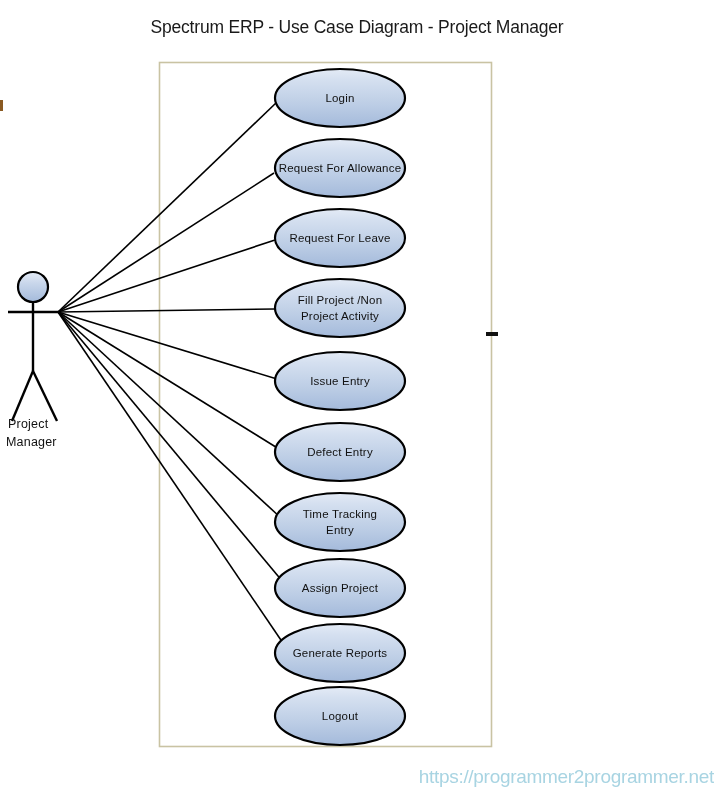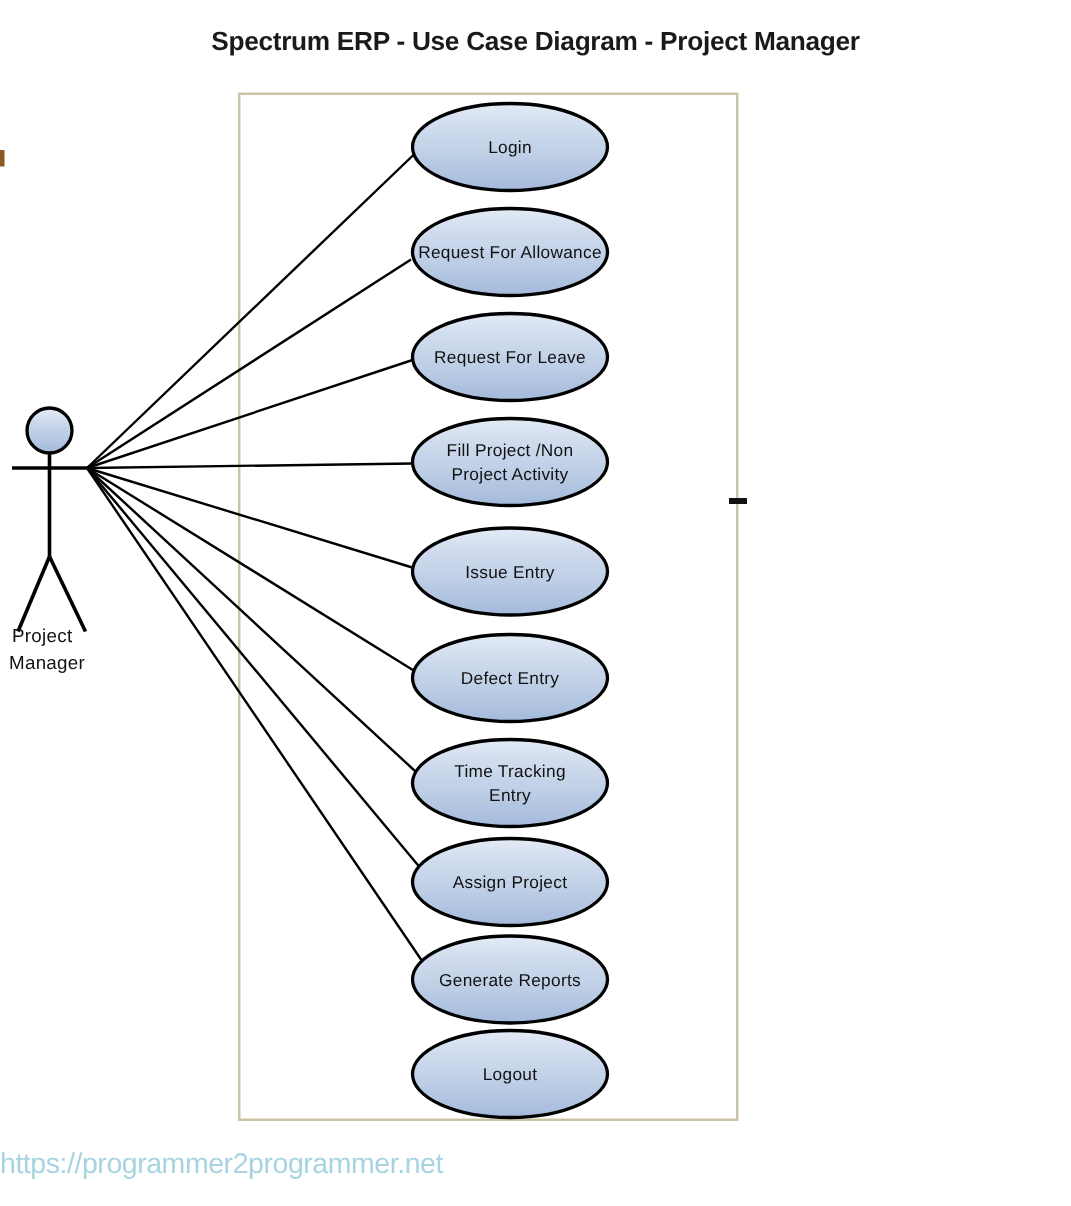--- a/index.html
+++ b/index.html
@@ -18,32 +18,32 @@
     background: #ffffff;
     overflow: hidden;
   }
   #diagram-title {
     position: absolute;
     left: 0;
     top: 17px;
     width: 714px;
     text-align: center;
     font-family: "Liberation Sans", sans-serif;
-    font-weight: bold;
+    font-weight: normal;
     font-size: 17.5px;
     letter-spacing: -0.2px;
     color: #1a1a1a;
     white-space: nowrap;
   }
   #footer-url {
     position: absolute;
     left: 0;
     top: 766px;
     width: 714px;
-    text-align: left;
+    text-align: right;
     font-family: "Liberation Sans", sans-serif;
     font-size: 19px;
     color: #a8d4e2;
     letter-spacing: -0.3px;
   }
   svg#scene {
     position: absolute;
     left: 0;
     top: 0;
   }

